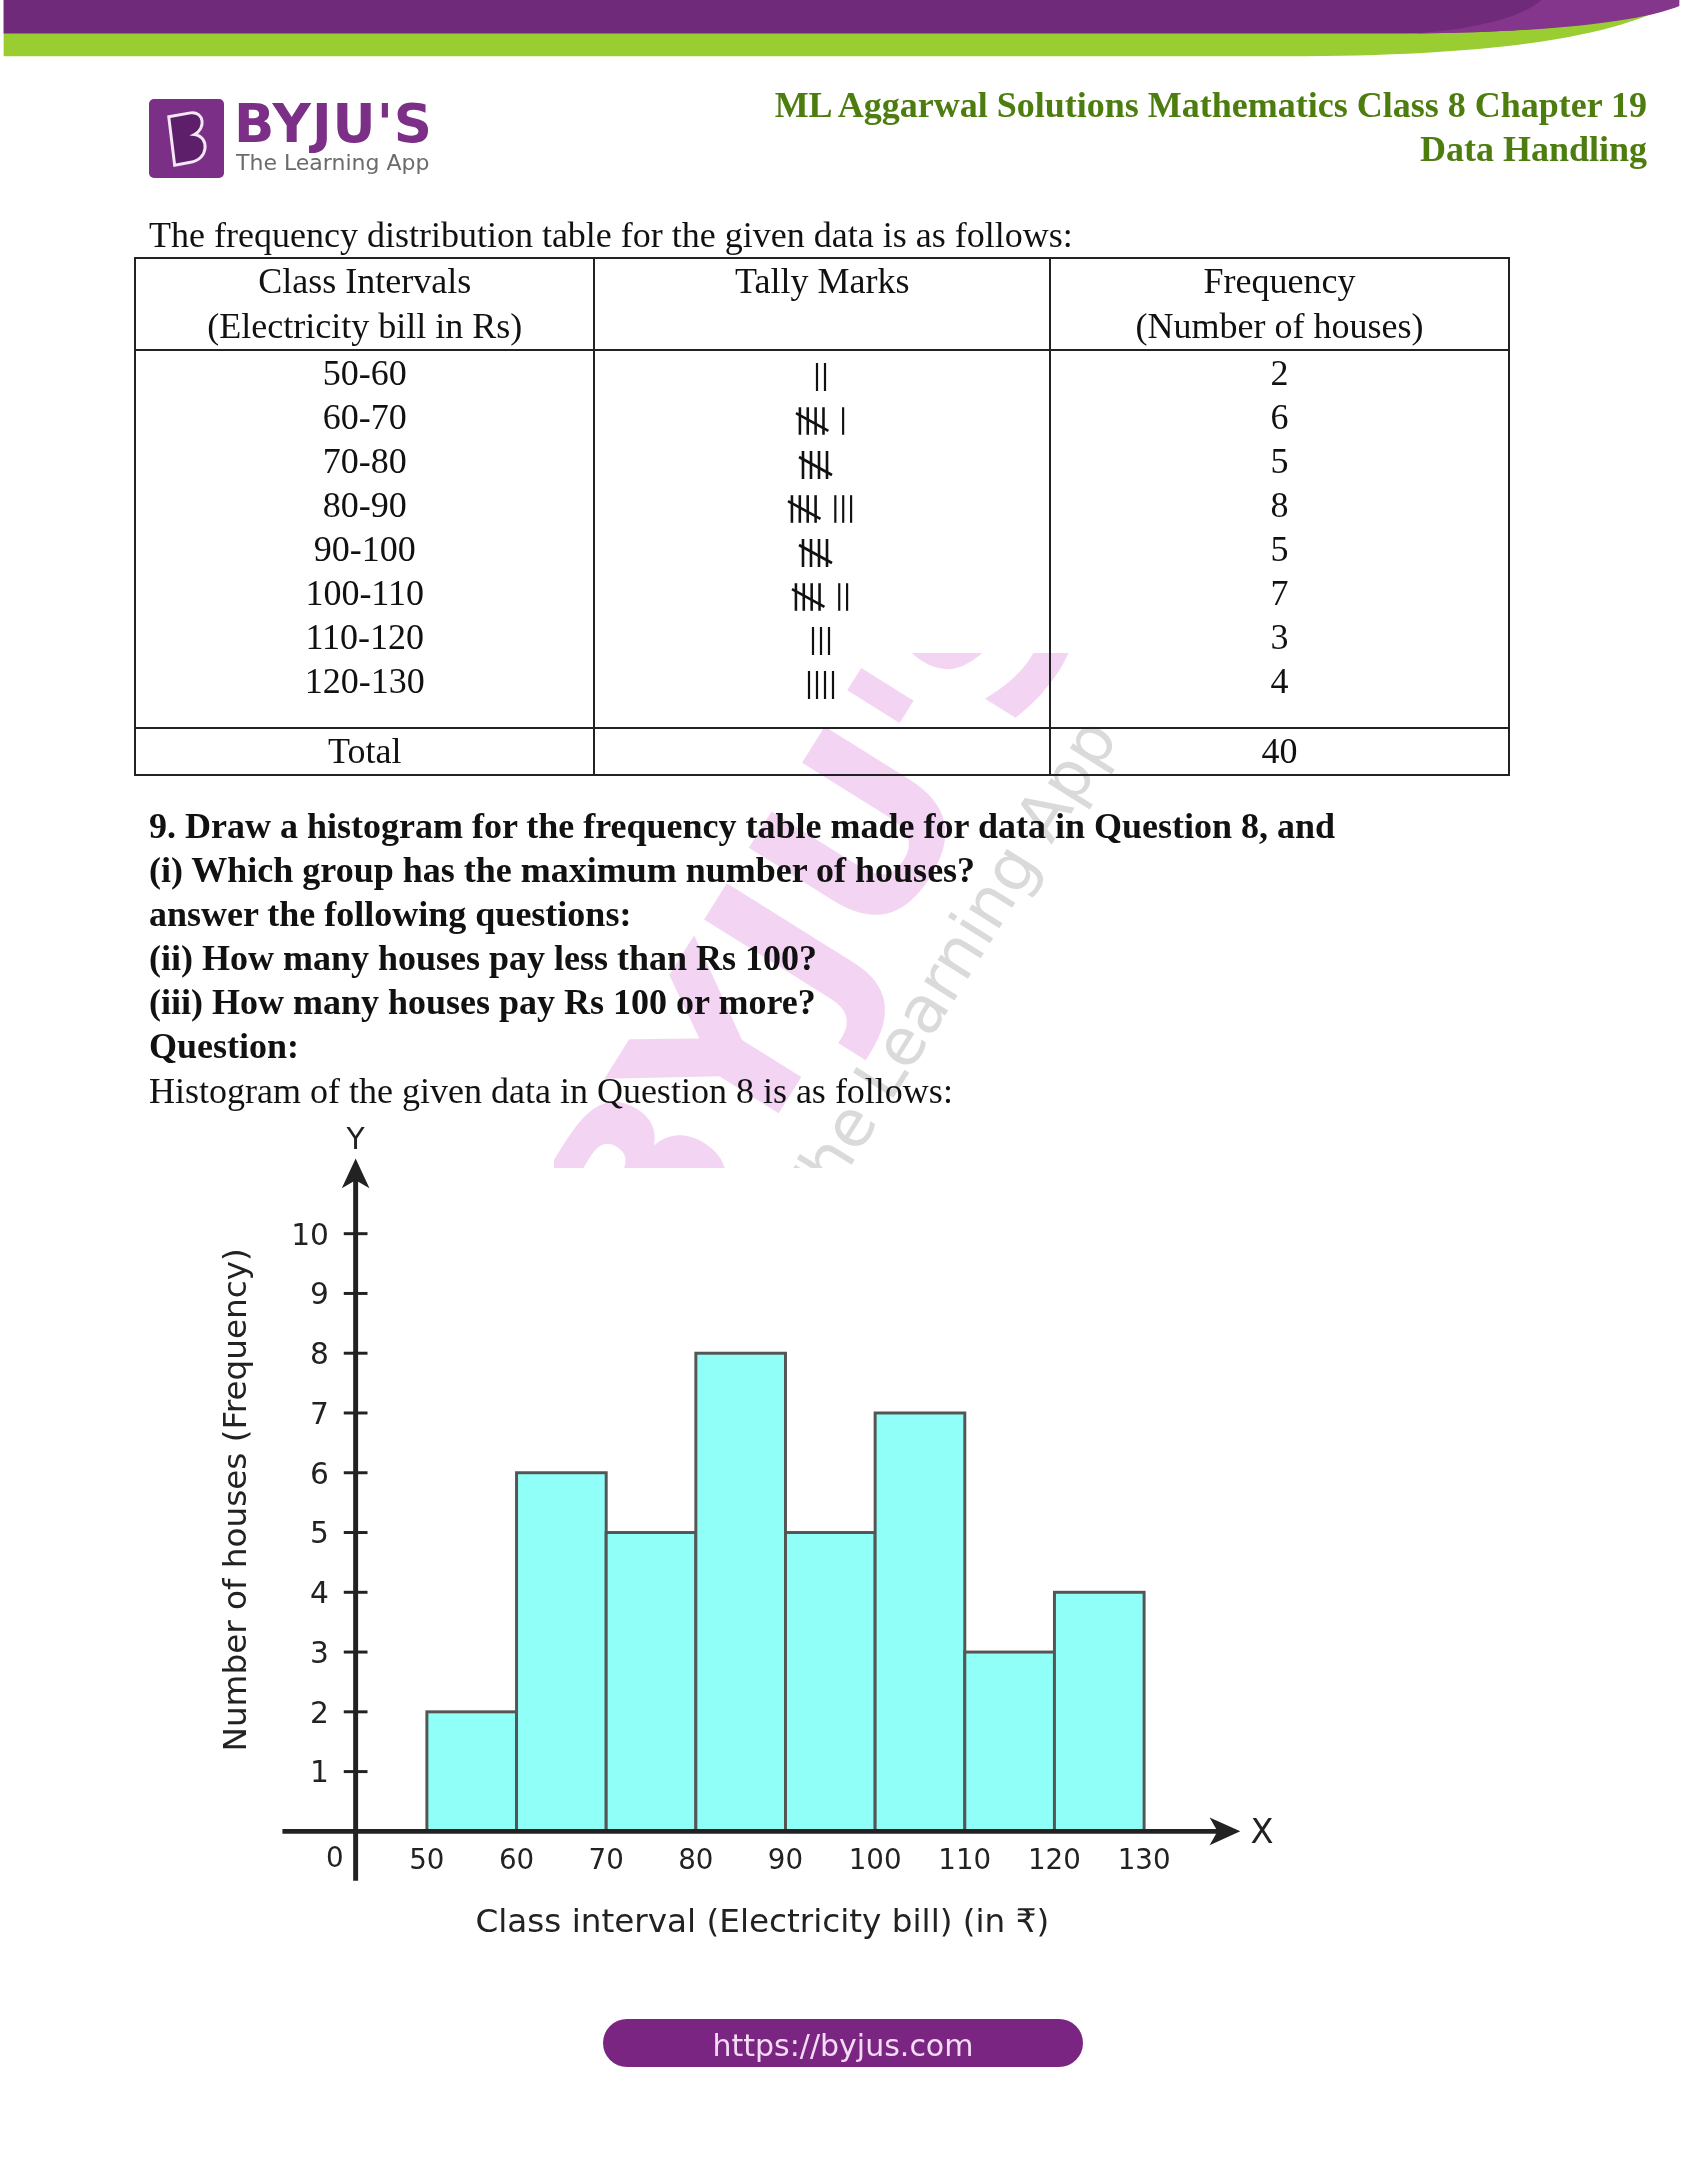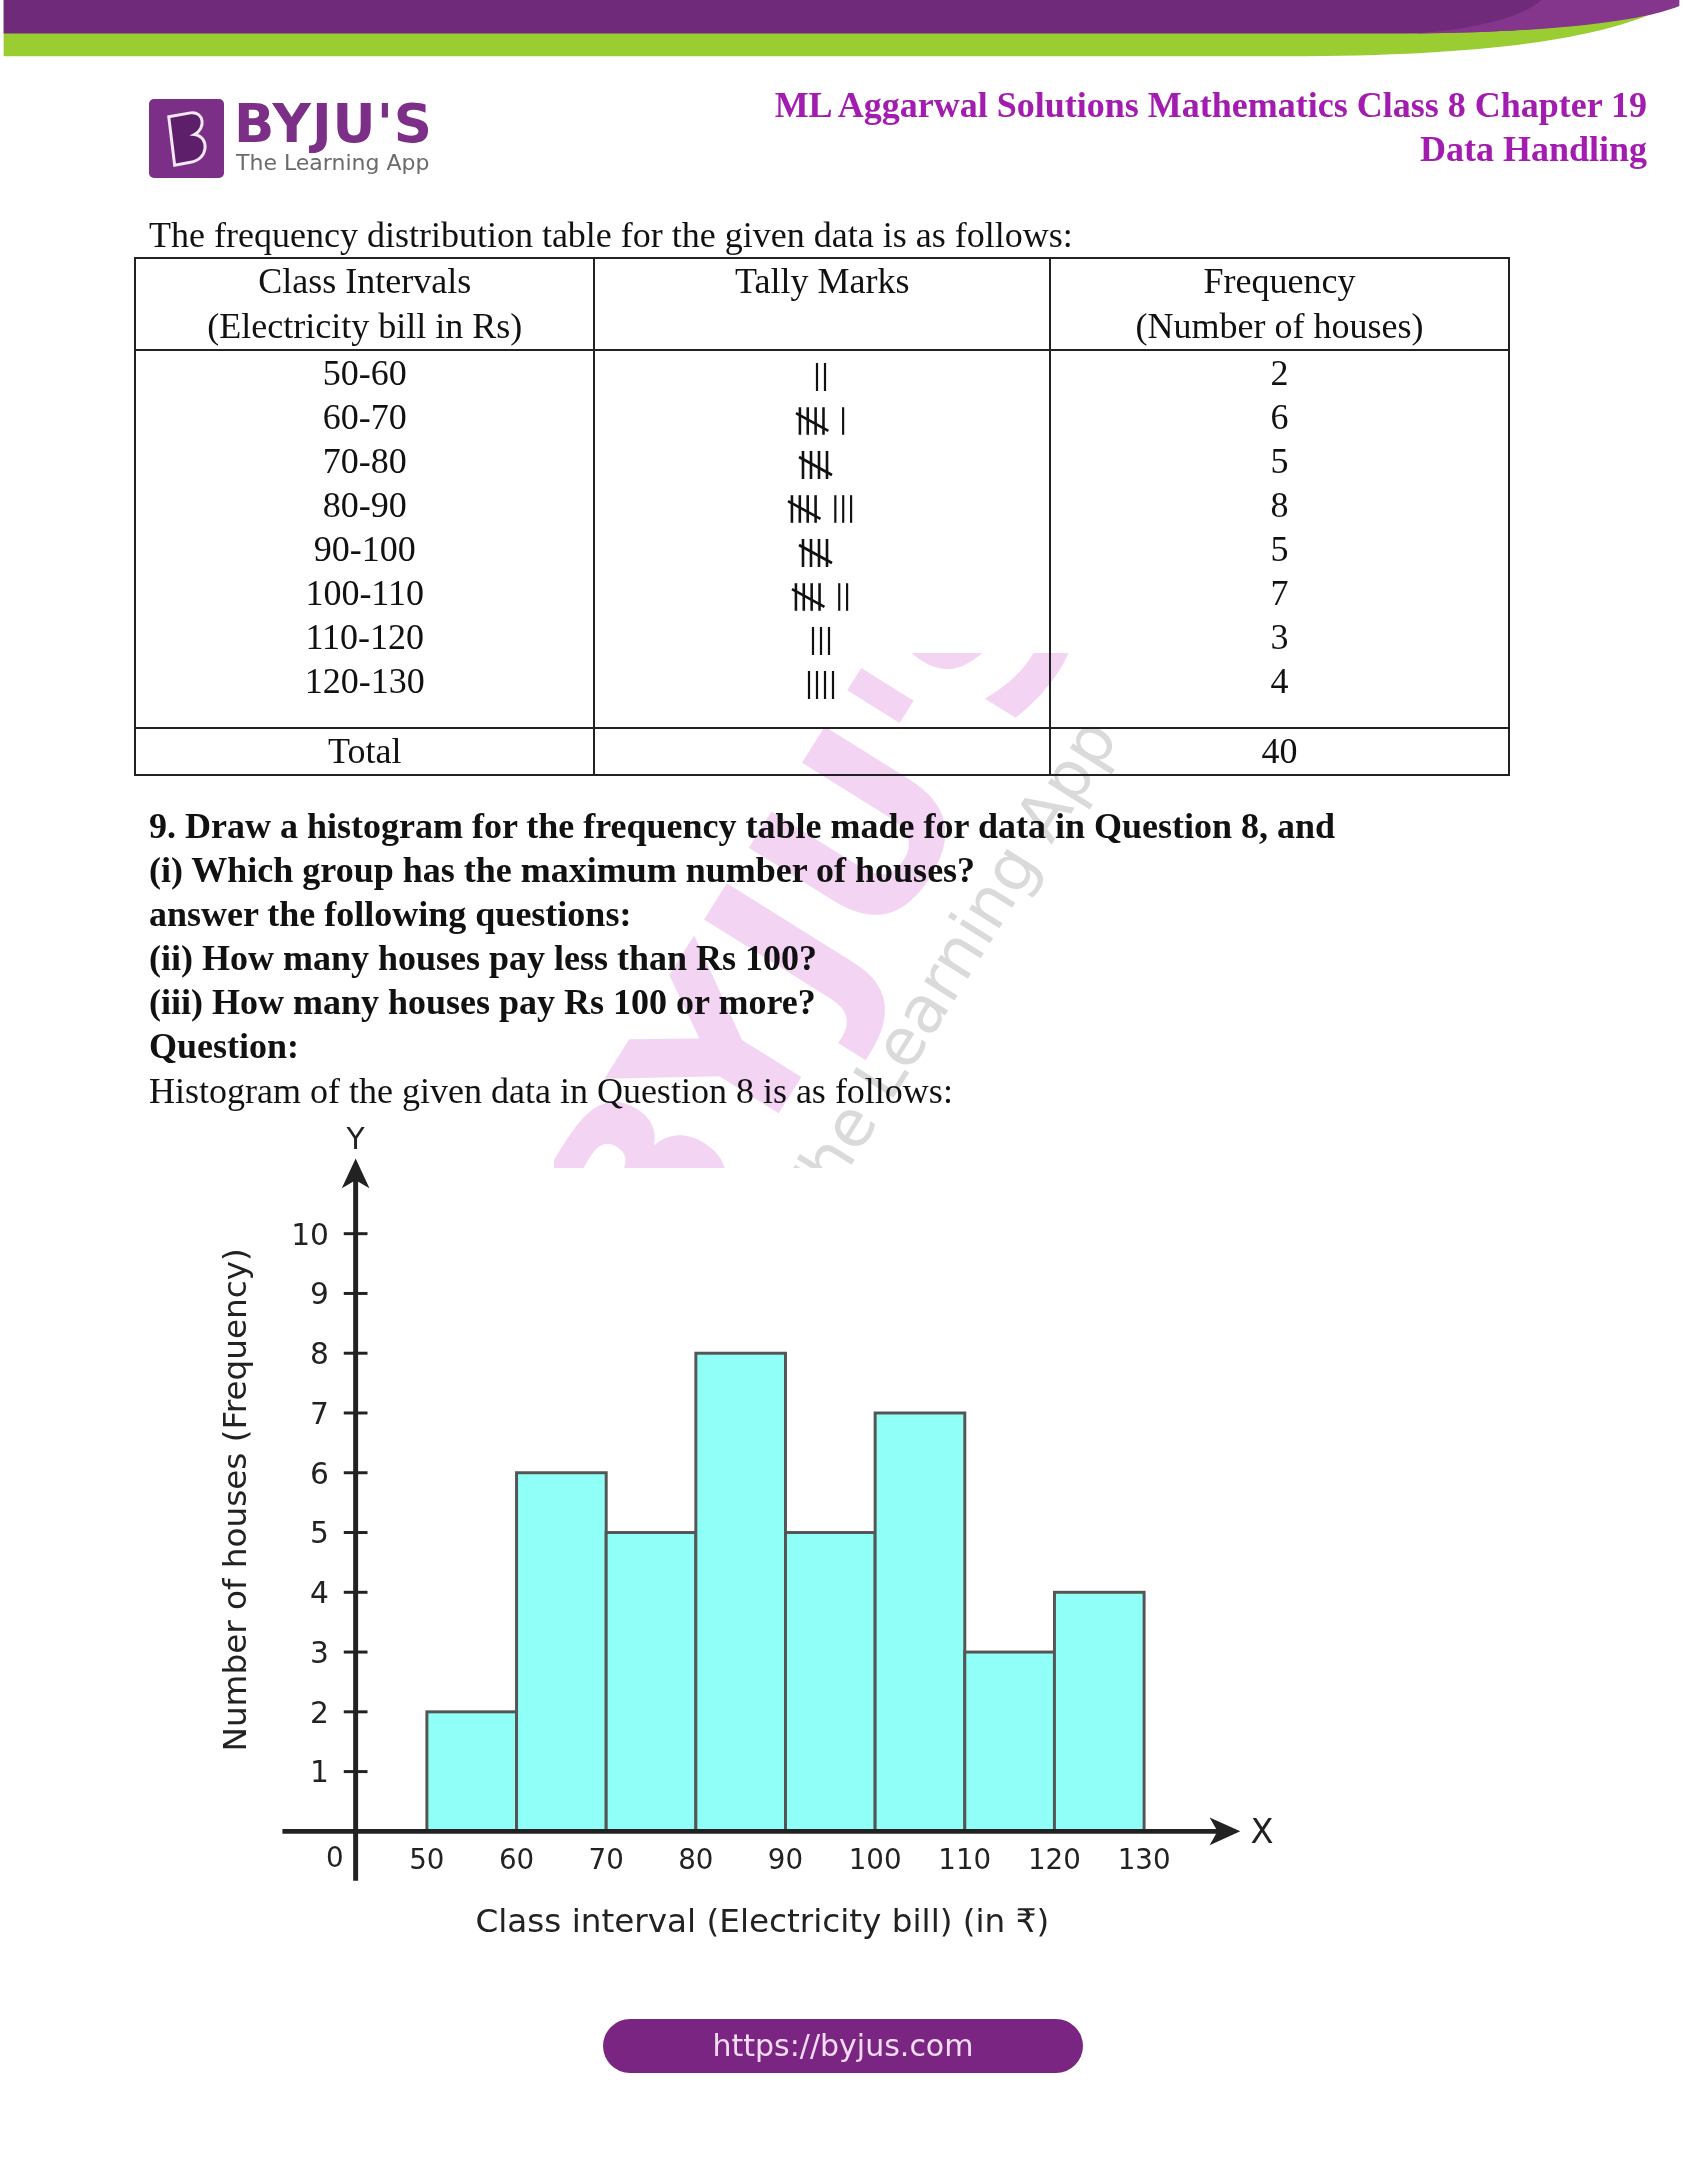--- a/index.html
+++ b/index.html
@@ -22,21 +22,21 @@
     font-family: "DejaVu Sans", sans-serif; font-weight: bold;
     font-size: 53px; color: #7b2f86; letter-spacing: 1px;
   }
   .logo-tag {
     position: absolute; left: 87px; top: 51px;
     font-family: "DejaVu Sans", sans-serif; font-size: 22px; color: #6b6b6b;
   }
   
   #header-title {
     right: 36px; top: 83px; text-align: right;
-    font-weight: bold; font-size: 36px; line-height: 44px; color: #a21caf;
+    font-weight: bold; font-size: 36px; line-height: 44px; color: #4d7c0f;
   }
   
   .body-text { font-size: 36px; line-height: 44px; }
   #intro { left: 149px; top: 213px; }
   
   #freq-table {
     left: 134px; top: 257px; width: 1376px;
     border-collapse: collapse; font-size: 36px; line-height: 44px;
   }
   #freq-table td, #freq-table th {
@@ -50,21 +50,21 @@
   .tally { display: inline-block; vertical-align: middle; }
   
   #question { left: 149px; top: 804px; font-weight: bold; }
   #solution-text { left: 149px; top: 1069px; }
   
   #watermark { left: 554px; top: 653px; width: 693px; height: 515px; pointer-events: none; }
   
   #chart { left: 0; top: 1109px; width: 1683px; height: 851px; }
   
   #footer-pill {
-    left: 603px; top: 2019px; width: 480px; height: 54px;
+    left: 603px; top: 2019px; width: 480px; height: 48px;
     background: #7b2582; border-radius: 28px;
     color: #f3dcf4; text-align: center; line-height: 54px;
     font-family: "DejaVu Sans", sans-serif; font-size: 30px;
   }
 </style>
 </head>
 <body>
 
 <svg id="banner" class="abs" viewBox="0 0 1700 70" width="1683" height="69">
   <path d="M0 0 H1700 V0 C1650 30 1550 57 1300 57 H0 Z" fill="#9acd32"></path>

